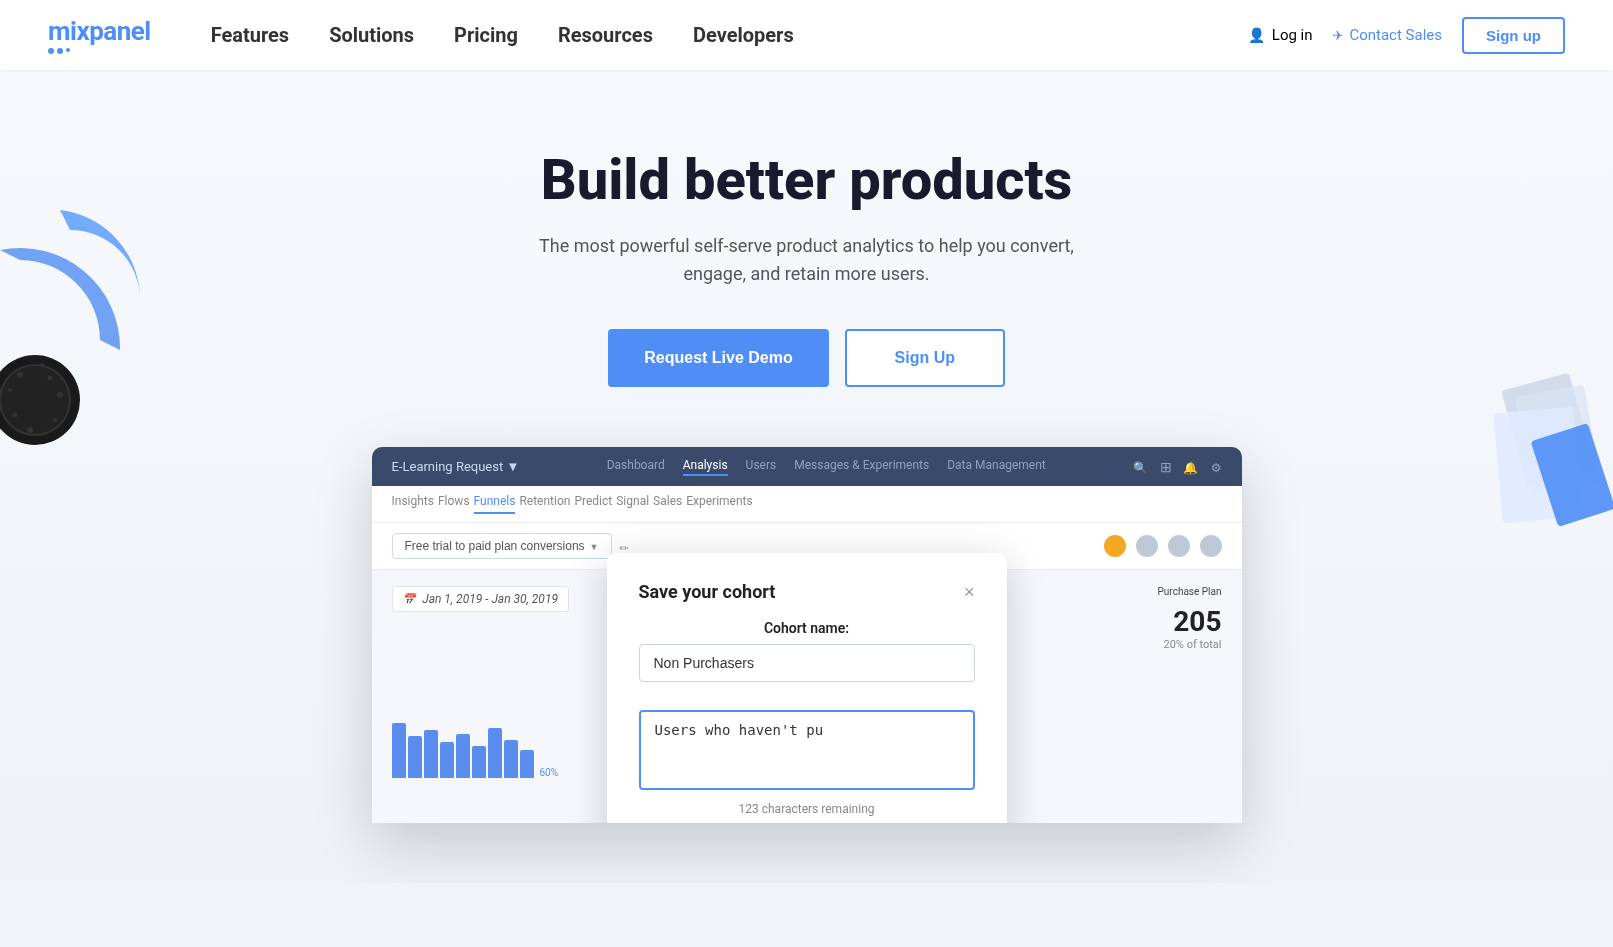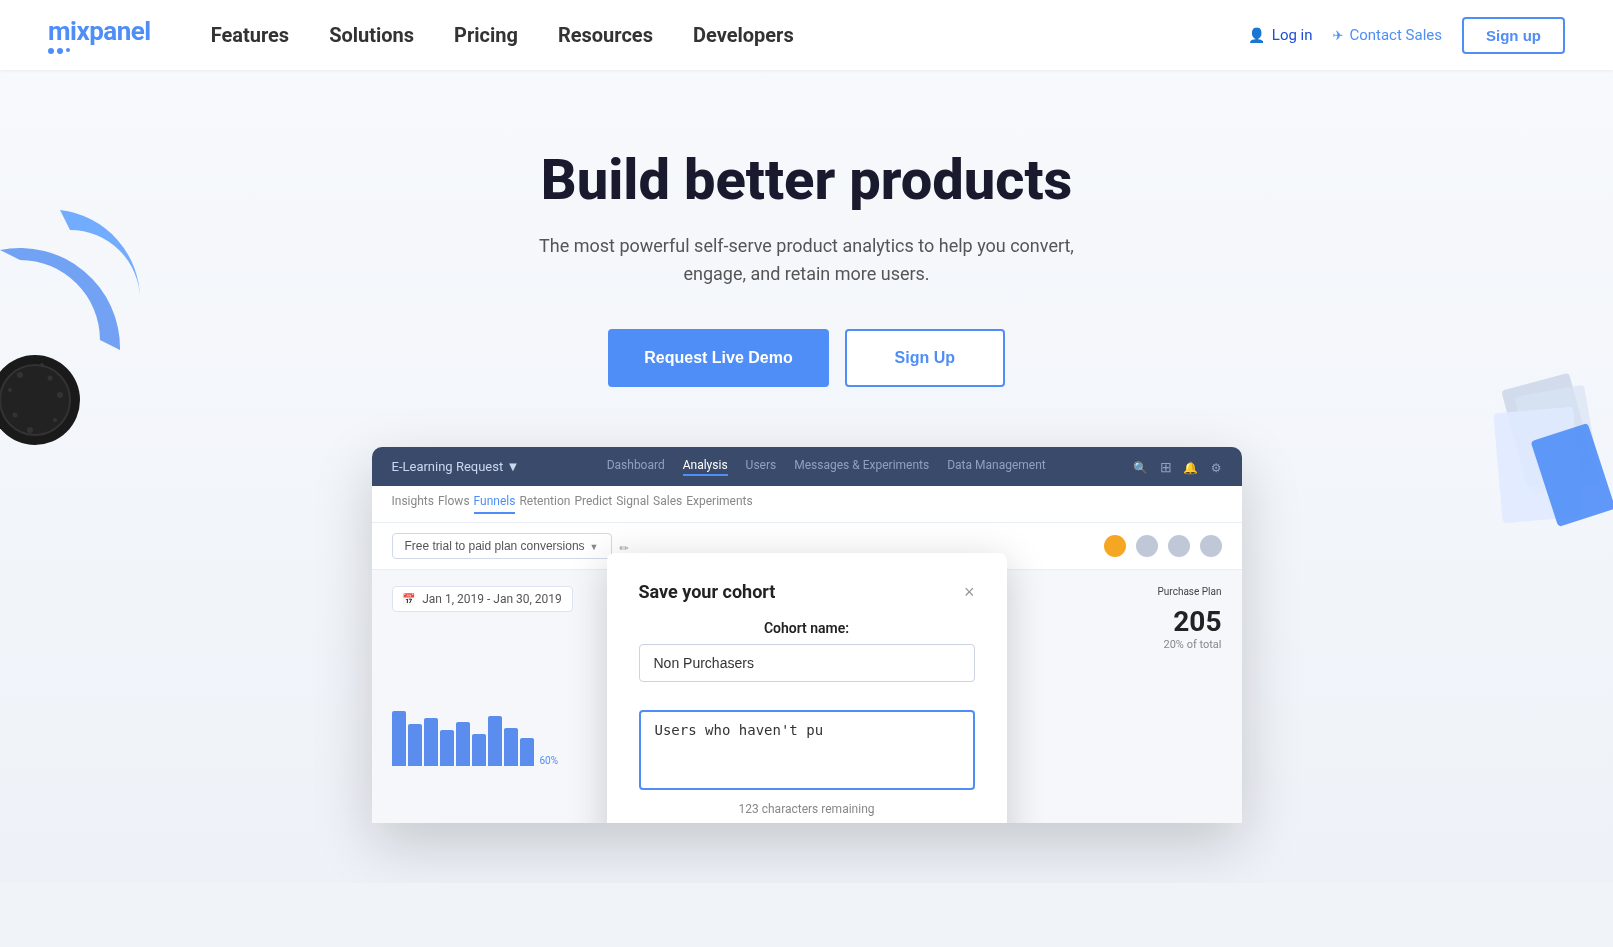--- a/index.html
+++ b/index.html
@@ -60,21 +60,21 @@
     .nav-right {
       display: flex;
       align-items: center;
       gap: 20px;
     }
     .nav-login {
       display: flex;
       align-items: center;
       gap: 6px;
       font-size: 15px;
-      color: #1d4ed8;
+      color: #000000;
       cursor: pointer;
       text-decoration: none;
     }
     .nav-contact {
       display: flex;
       align-items: center;
       gap: 6px;
       font-size: 15px;
       color: #4f8ef7;
       cursor: pointer;
@@ -264,26 +264,27 @@
     }
     .app-content-left {
       flex: 1;
     }
     .app-date-range {
       display: flex;
       align-items: center;
       gap: 6px;
       font-size: 12px;
       color: #555;
-      margin-bottom: 8px;
+      margin-bottom: 20px;
       background: #fff;
       border: 1px solid #dde4f0;
       border-radius: 4px;
       padding: 5px 10px;
       width: fit-content;
+      font-style: italic;
     }
     .funnel-step-label {
       font-size: 13px;
       color: #444;
       margin-bottom: 8px;
     }
     .funnel-number {
       font-size: 28px;
       font-weight: 700;
       color: #222;

